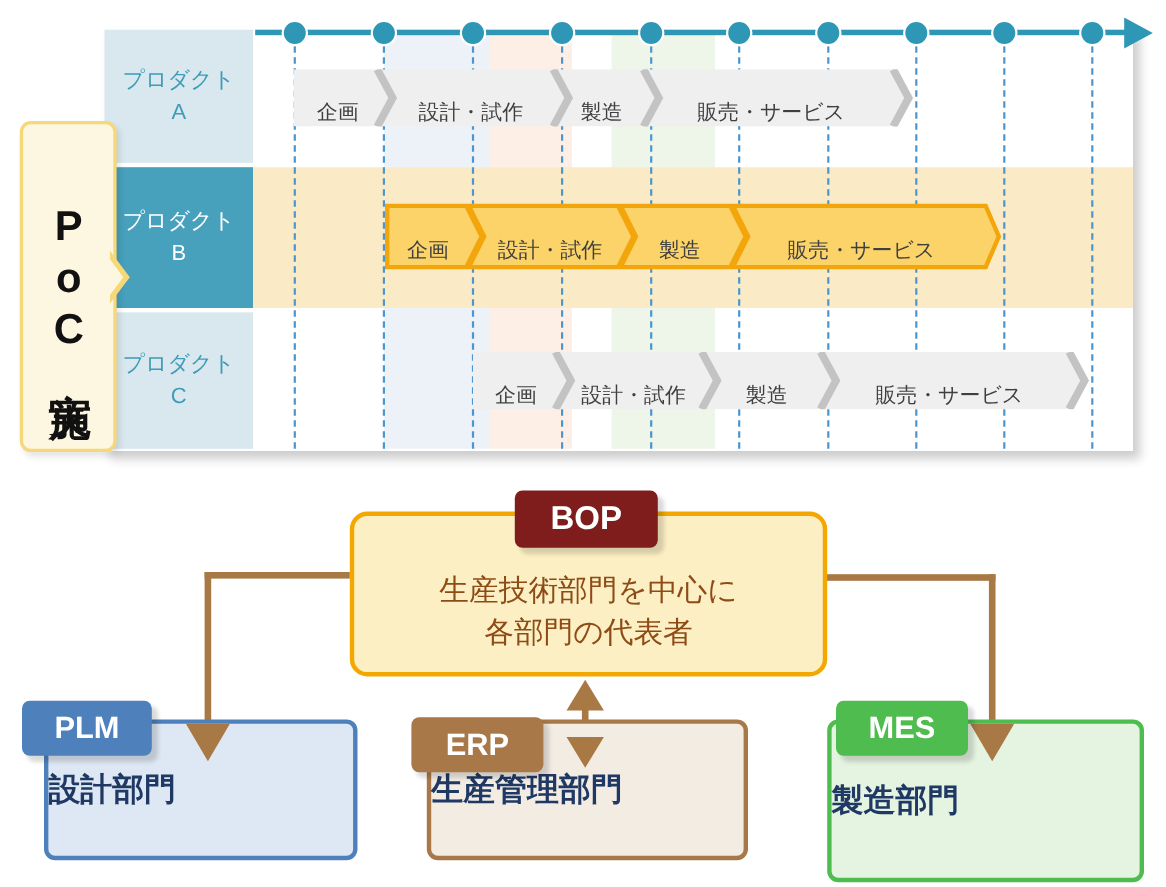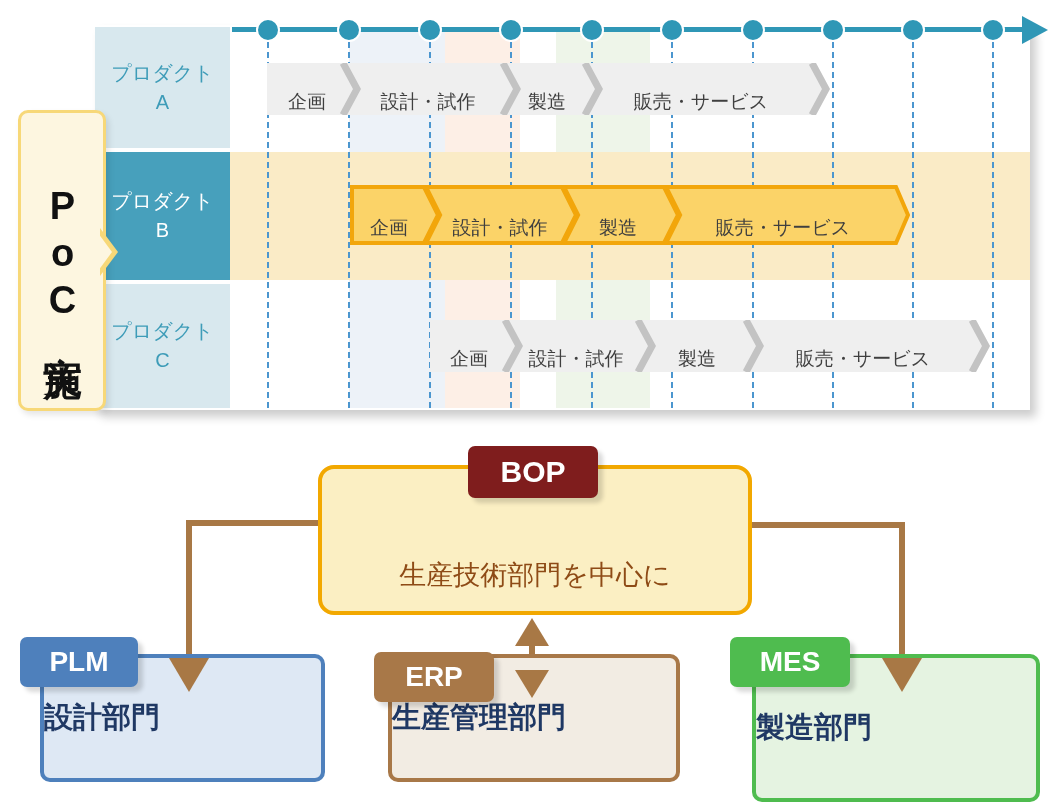--- a/index.html
+++ b/index.html
@@ -52,21 +52,21 @@
   .badge{box-sizing:border-box;border-radius:7px;display:flex;align-items:center;justify-content:center;
          color:#fff;font-weight:700;z-index:4;box-shadow:5px 5px 4px rgba(0,0,0,0.15);}
   .bop-badge{left:468px;top:446px;width:130px;height:52px;background:#7f1d1d;font-size:30px;}
   .dept-box{box-sizing:border-box;border-radius:10px;z-index:2;display:flex;align-items:center;
             justify-content:flex-start;font-size:29px;font-weight:700;color:#1F3864;}
   .plm-box{left:40px;top:654px;width:285px;height:128px;background:#DEE8F4;border:4px solid #4E80BC;}
   .erp-box{left:388px;top:654px;width:292px;height:128px;background:#F2ECE3;border:4px solid #A87848;}
   .mes-box{left:752px;top:654px;width:288px;height:148px;background:#E5F3E1;border:4px solid #4FBC4F;}
   .plm-badge{left:20px;top:637px;width:118px;height:50px;background:#4E80BC;font-size:28px;}
   .erp-badge{left:374px;top:652px;width:120px;height:50px;background:#A87848;font-size:28px;}
-  .mes-badge{left:730px;top:637px;width:120px;height:50px;background:#4FBC4F;font-size:28px;}
+  .mes-badge{left:760px;top:637px;width:120px;height:50px;background:#4FBC4F;font-size:28px;}
 </style>
 </head>
 <body>
 
 <div id="stage">
 
   <div class="abs chart-area"></div>
   <div class="abs tint" style="left:349px;width:96px;background:rgba(78,128,188,0.10);"></div>
   <div class="abs tint" style="left:445px;width:75px;background:rgba(237,125,49,0.12);"></div>
   <div class="abs tint" style="left:556px;width:94px;background:rgba(112,173,71,0.12);"></div>
@@ -144,20 +144,21 @@
   <div class="abs conn" style="left:748px;top:522px;width:157px;height:6px;"></div>
   <div class="abs conn" style="left:899px;top:522px;width:6px;height:138px;"></div>
   <div class="abs arrow-down" style="left:882px;top:658px;"></div>
 
   <div class="abs arrow-up" style="left:515px;top:618px;"></div>
   <div class="abs conn" style="left:529px;top:644px;width:6px;height:28px;"></div>
   <div class="abs arrow-dn-s" style="left:515px;top:670px;"></div>
 
   <div class="abs bop-box">
     <div class="bop-line">生産技術部門を中心に</div>
+    <div class="bop-line">各部門の代表者</div>
   </div>
   <div class="abs badge bop-badge">BOP</div>
 
   <div class="abs dept-box plm-box">
     <span>設計部門</span>
   </div>
   <div class="abs badge plm-badge">PLM</div>
 
   <div class="abs dept-box erp-box">
     <span>生産管理部門</span>

